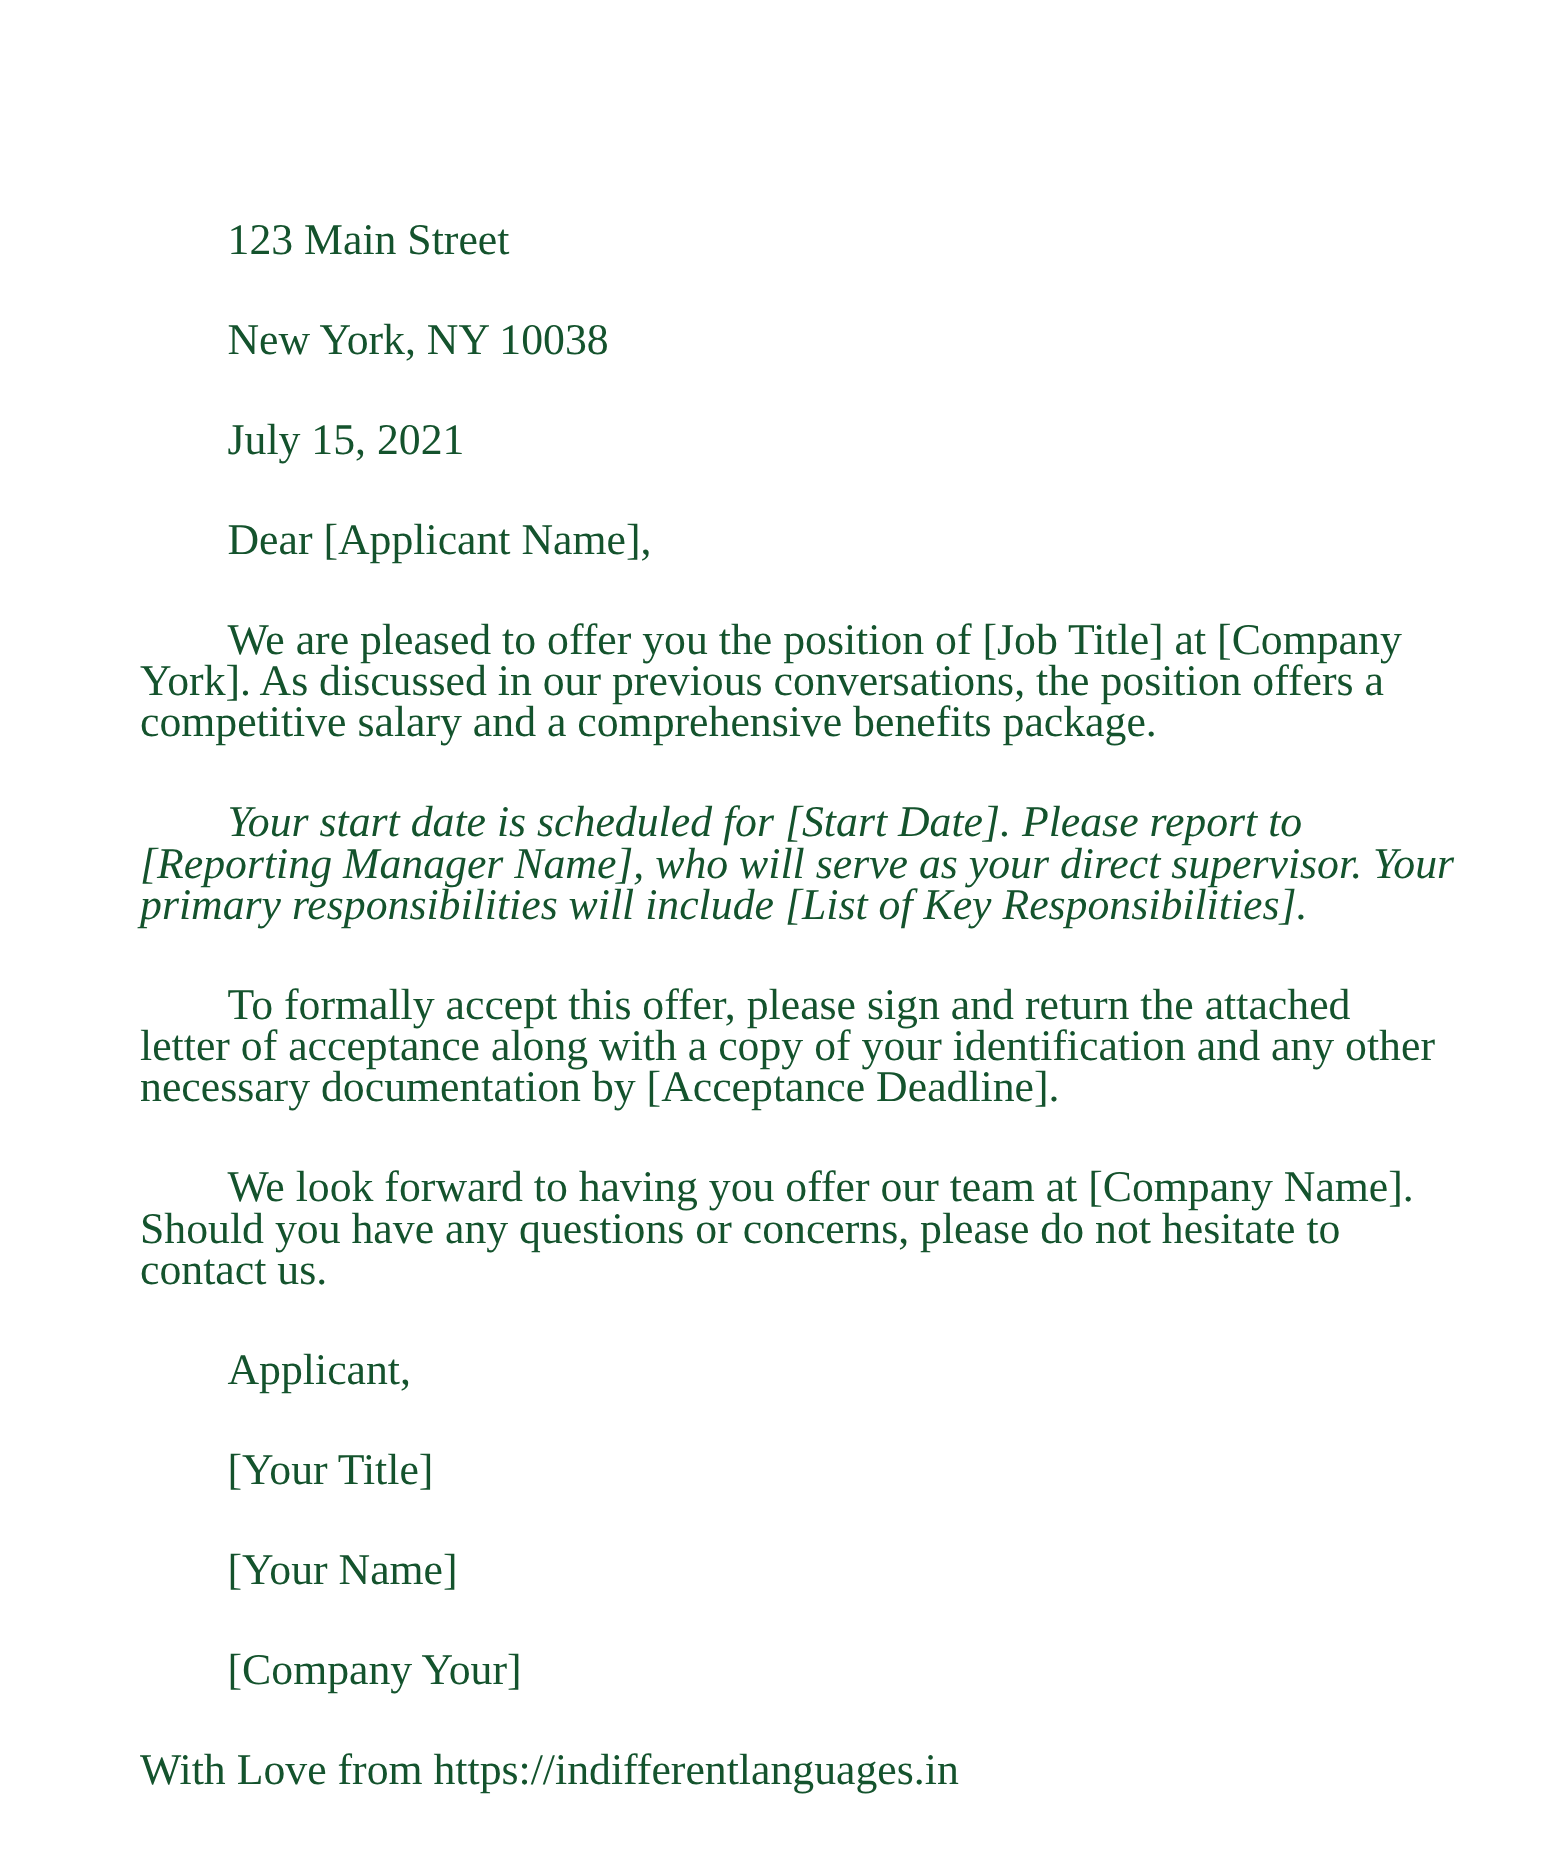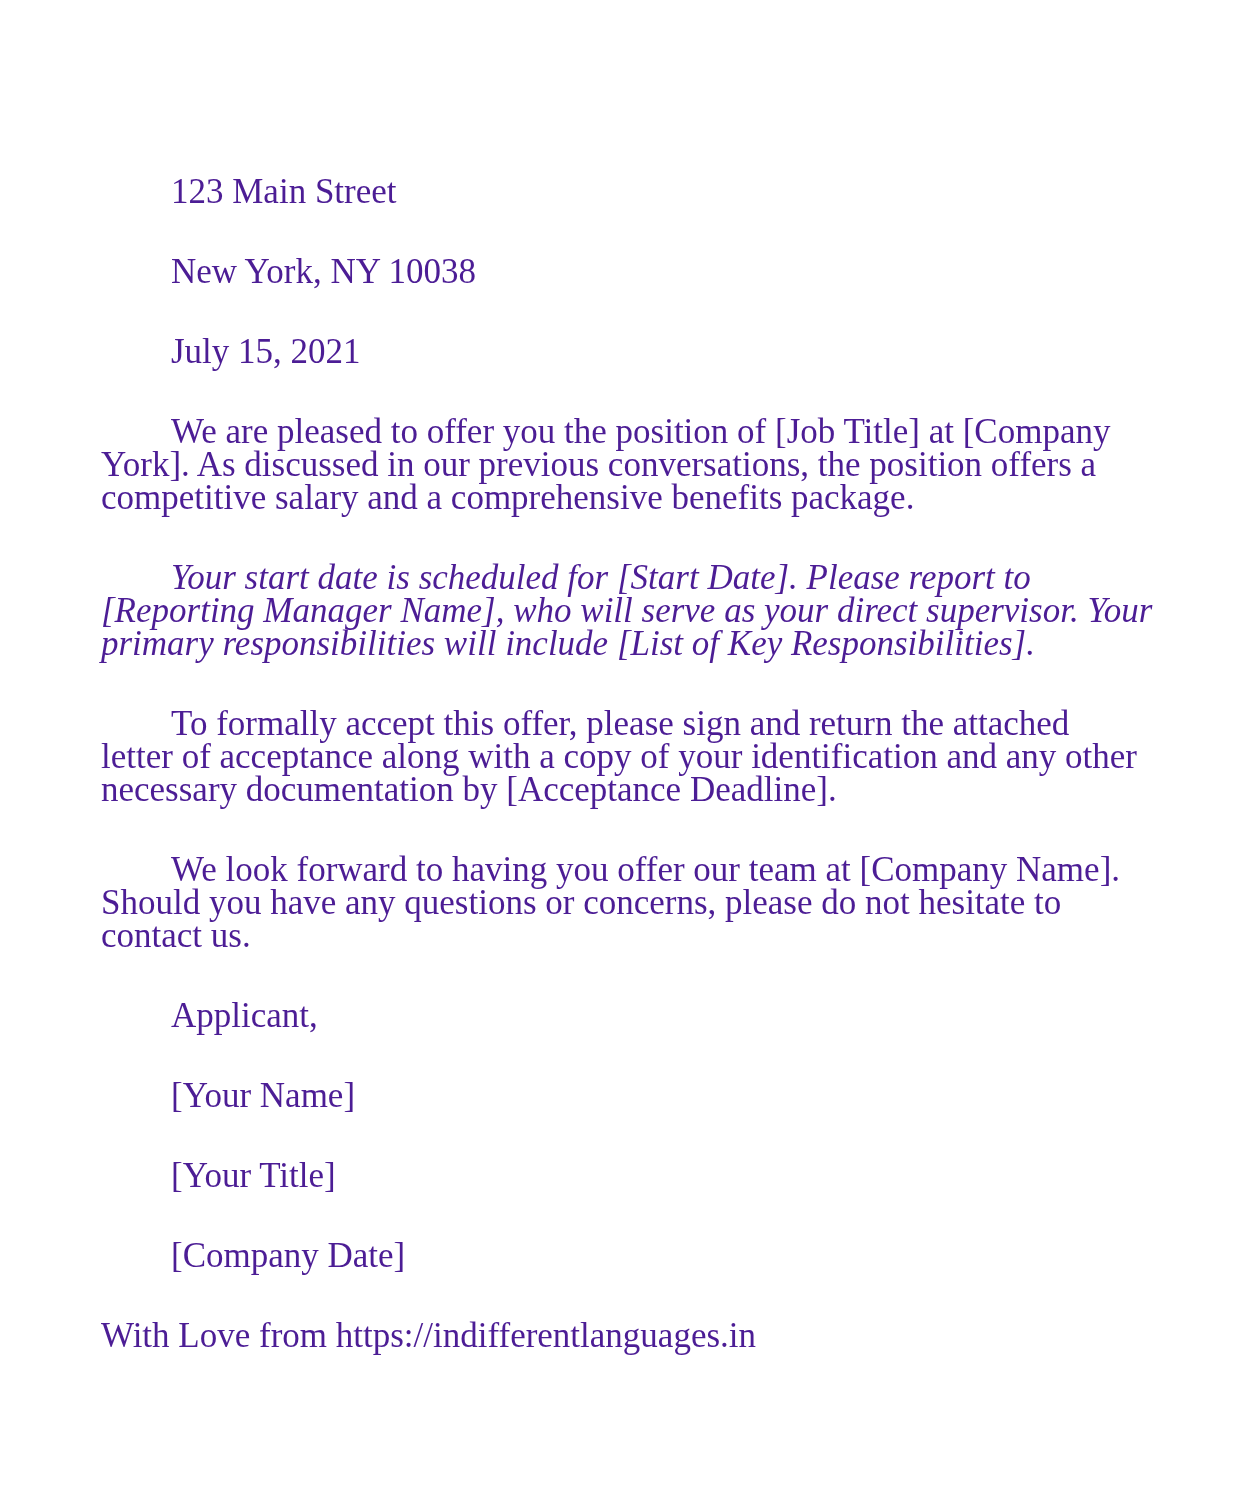--- a/index.html
+++ b/index.html
@@ -12,25 +12,25 @@
   }
   .page {
     position: relative;
     width: 1240px;
     height: 1500px;
     background: #ffffff;
     overflow: hidden;
   }
   .letter {
     position: absolute;
-    left: 101px;
+    left: 112px;
     top: 0;
     width: 1050px;
     padding-top: 175px;
-    color: #4c1d95;
+    color: #14532d;
     font-size: 35px;
     line-height: 33px;
     font-kerning: normal;
     text-align: left;
   }
   .block {
     margin: 0 0 47px 0;
     width: 1050px;
     text-indent: 70px;
     white-space: normal;
@@ -48,33 +48,34 @@
 
 <div class="page">
   <div class="letter">
 
     <p class="block">123 Main Street</p>
 
     <p class="block">New York, NY 10038</p>
 
     <p class="block">July 15, 2021</p>
 
+    <p class="block">Dear [Applicant Name],</p>
 
     <p class="block para-1">We are pleased to offer you the position of [Job Title] at [Company York]. As discussed in our previous conversations, the position offers a competitive salary and a comprehensive benefits package.</p>
 
     <p class="block para-2">Your start date is scheduled for [Start Date]. Please report to [Reporting Manager Name], who will serve as your direct supervisor. Your primary responsibilities will include [List of Key Responsibilities].</p>
 
     <p class="block para-3">To formally accept this offer, please sign and return the attached letter of acceptance along with a copy of your identification and any other necessary documentation by [Acceptance Deadline].</p>
 
     <p class="block para-4">We look forward to having you offer our team at [Company Name]. Should you have any questions or concerns, please do not hesitate to contact us.</p>
 
     <p class="block">Applicant,</p>
 
+    <p class="block">[Your Title]</p>
+
     <p class="block">[Your Name]</p>
 
-    <p class="block">[Your Title]</p>
-
-    <p class="block">[Company Date]</p>
+    <p class="block">[Company Your]</p>
 
     <p class="block attribution">With Love from https://indifferentlanguages.in</p>
 
   </div>
 </div>
 
 </body></html>

